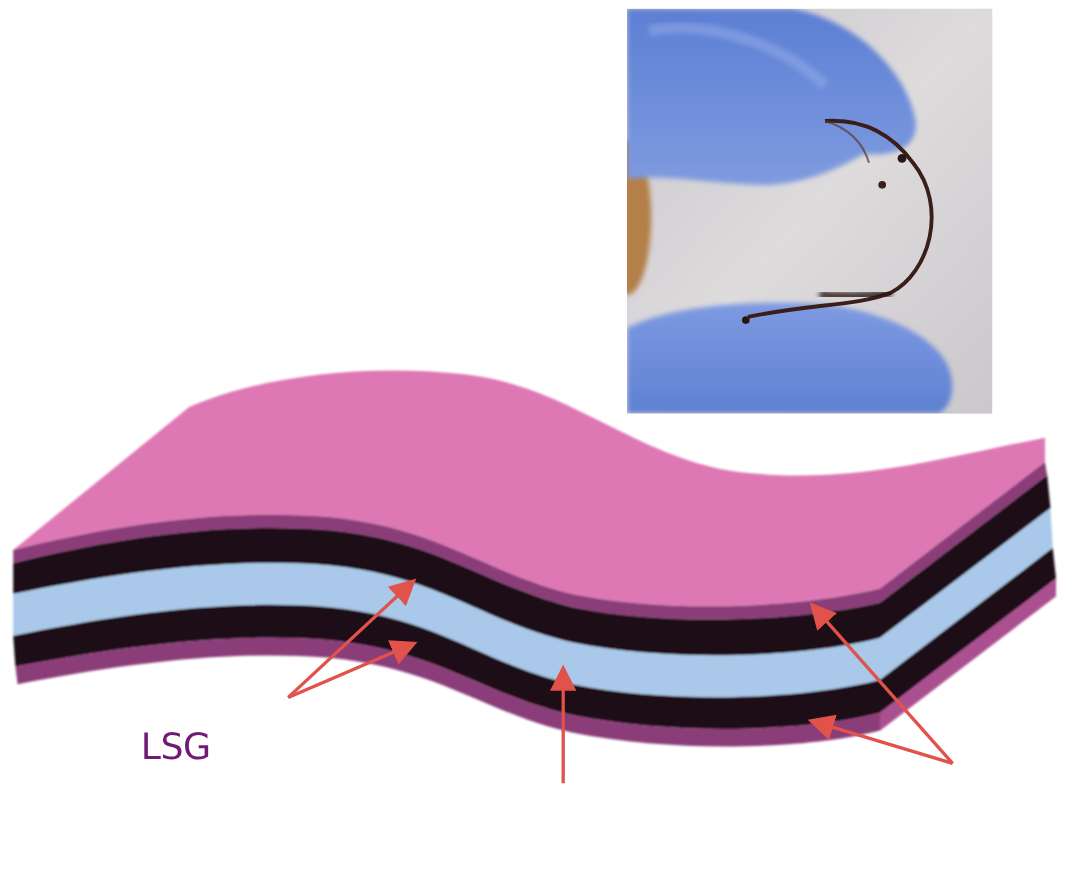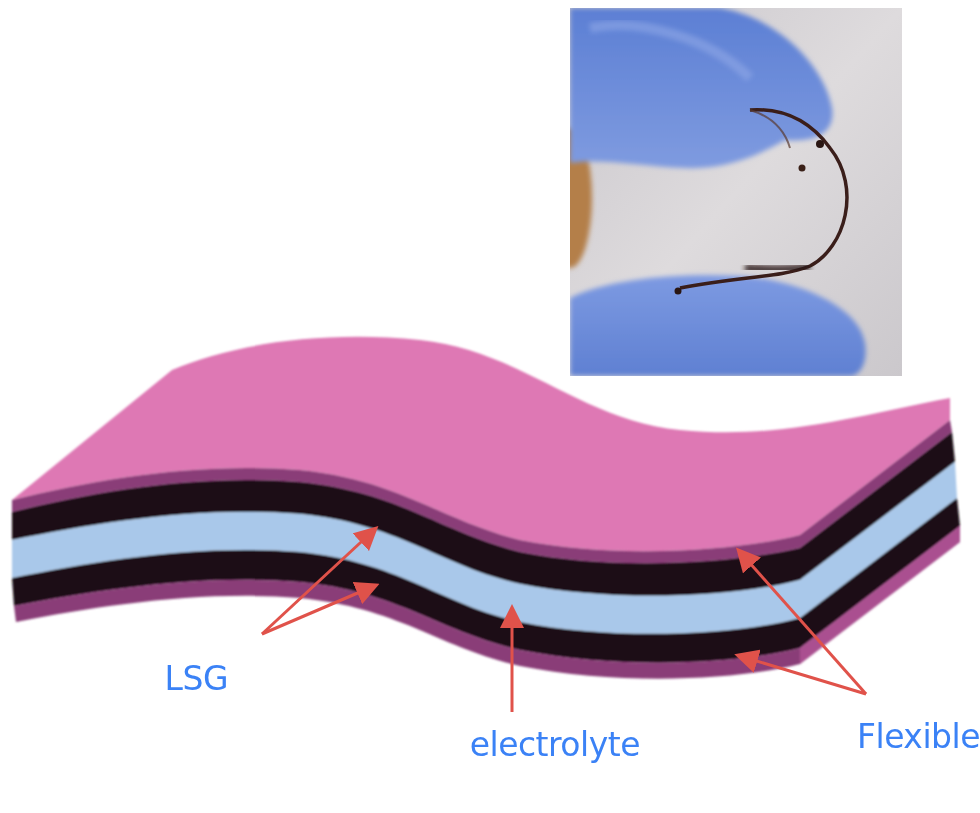--- a/index.html
+++ b/index.html
@@ -1,20 +1,20 @@
 <!DOCTYPE html>
 <html><head>
   <meta charset="utf-8">
   <style>
     html, body { margin: 0; padding: 0; background: #ffffff; }
     body { width: 980px; height: 813px; position: relative; overflow: hidden; font-family: "DejaVu Sans", sans-serif; }
     .photo { position: absolute; left: 570px; top: 8px; width: 332px; height: 368px; overflow: hidden; background: #cfcdd0; }
     .photo svg { display: block; }
     .diagram { position: absolute; left: 0; top: 0; width: 980px; height: 813px; }
-    .label { position: absolute; color: #3b82f6; font-size: 33px; line-height: 42px; text-align: right; font-family: "DejaVu Sans", sans-serif; letter-spacing: -0.5px; }
+    .label { position: absolute; color: #701a75; font-size: 33px; line-height: 42px; text-align: left; font-family: "DejaVu Sans", sans-serif; letter-spacing: -0.5px; }
     .lbl-lsg { left: 128px; top: 658px; width: 100px; }
     .lbl-poly { left: 410px; top: 724px; width: 230px; }
     .lbl-flex { left: 790px; top: 716px; width: 190px; }
   </style>
 </head>
 <body>
 
 <div class="photo">
   <svg width="332" height="368" viewBox="0 0 332 368">
     <defs>
@@ -97,17 +97,15 @@
   <g stroke="#e0524a" stroke-width="3" fill="none">
     <line x1="866" y1="694" x2="740" y2="552" marker-end="url(#arrowhead)"></line>
     <line x1="866" y1="694" x2="740" y2="656" marker-end="url(#arrowhead)"></line>
   </g>
 </svg>
 
 <div class="label lbl-lsg">
   <span>LSG</span>
 </div>
 <div class="label lbl-poly">
-  <div>electrolyte</div>
 </div>
 <div class="label lbl-flex">
-  <div>Flexible</div>
 </div>
 
 </body></html>

